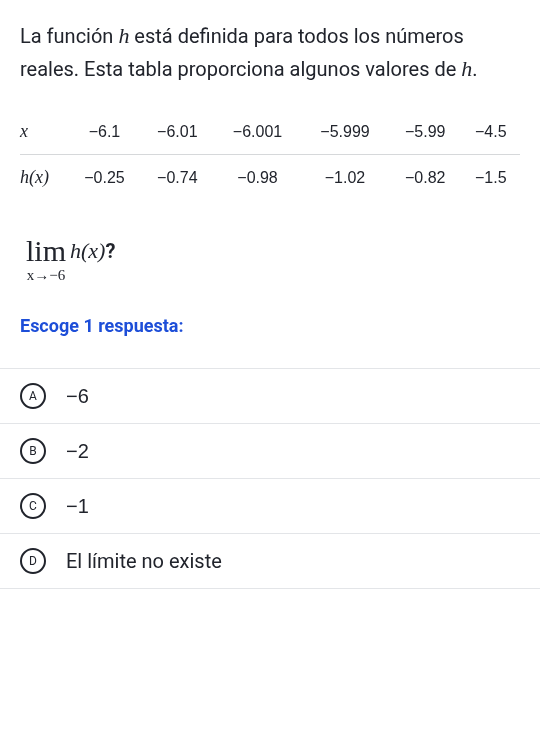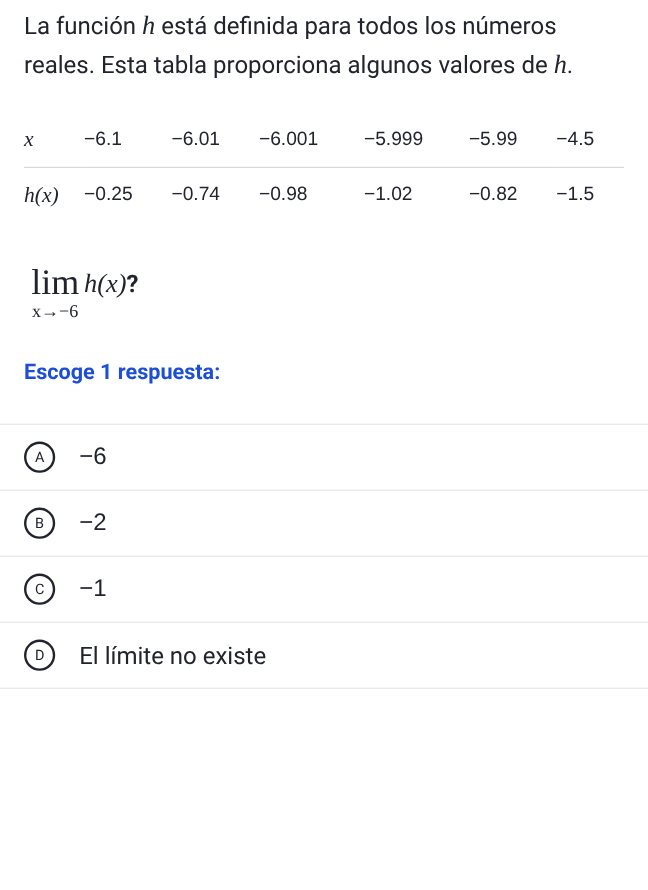--- a/index.html
+++ b/index.html
@@ -12,34 +12,35 @@
       width: 540px;
       height: 742px;
       background: #fff;
       color: #21242c;
       padding: 0 20px 0 20px;
     }
     .intro {
       font-size: 20px;
       line-height: 1.5;
       color: #21242c;
-      padding-top: 4px;
+      padding-top: 19px;
       padding-bottom: 24px;
     }
     .intro .math-var {
       font-family: "Times New Roman", serif;
       font-style: italic;
       font-size: 22px;
     }
     .data-table {
       width: 100%;
       border-collapse: collapse;
       margin-bottom: 36px;
     }
     .data-table td {
+      text-align: center;
       padding: 12px 2px;
       font-size: 16px;
       color: #21242c;
       white-space: nowrap;
     }
     .data-table tr:first-child {
       border-bottom: 1px solid #d6d8da;
     }
     .data-table .row-label {
       font-family: "Times New Roman", serif;

